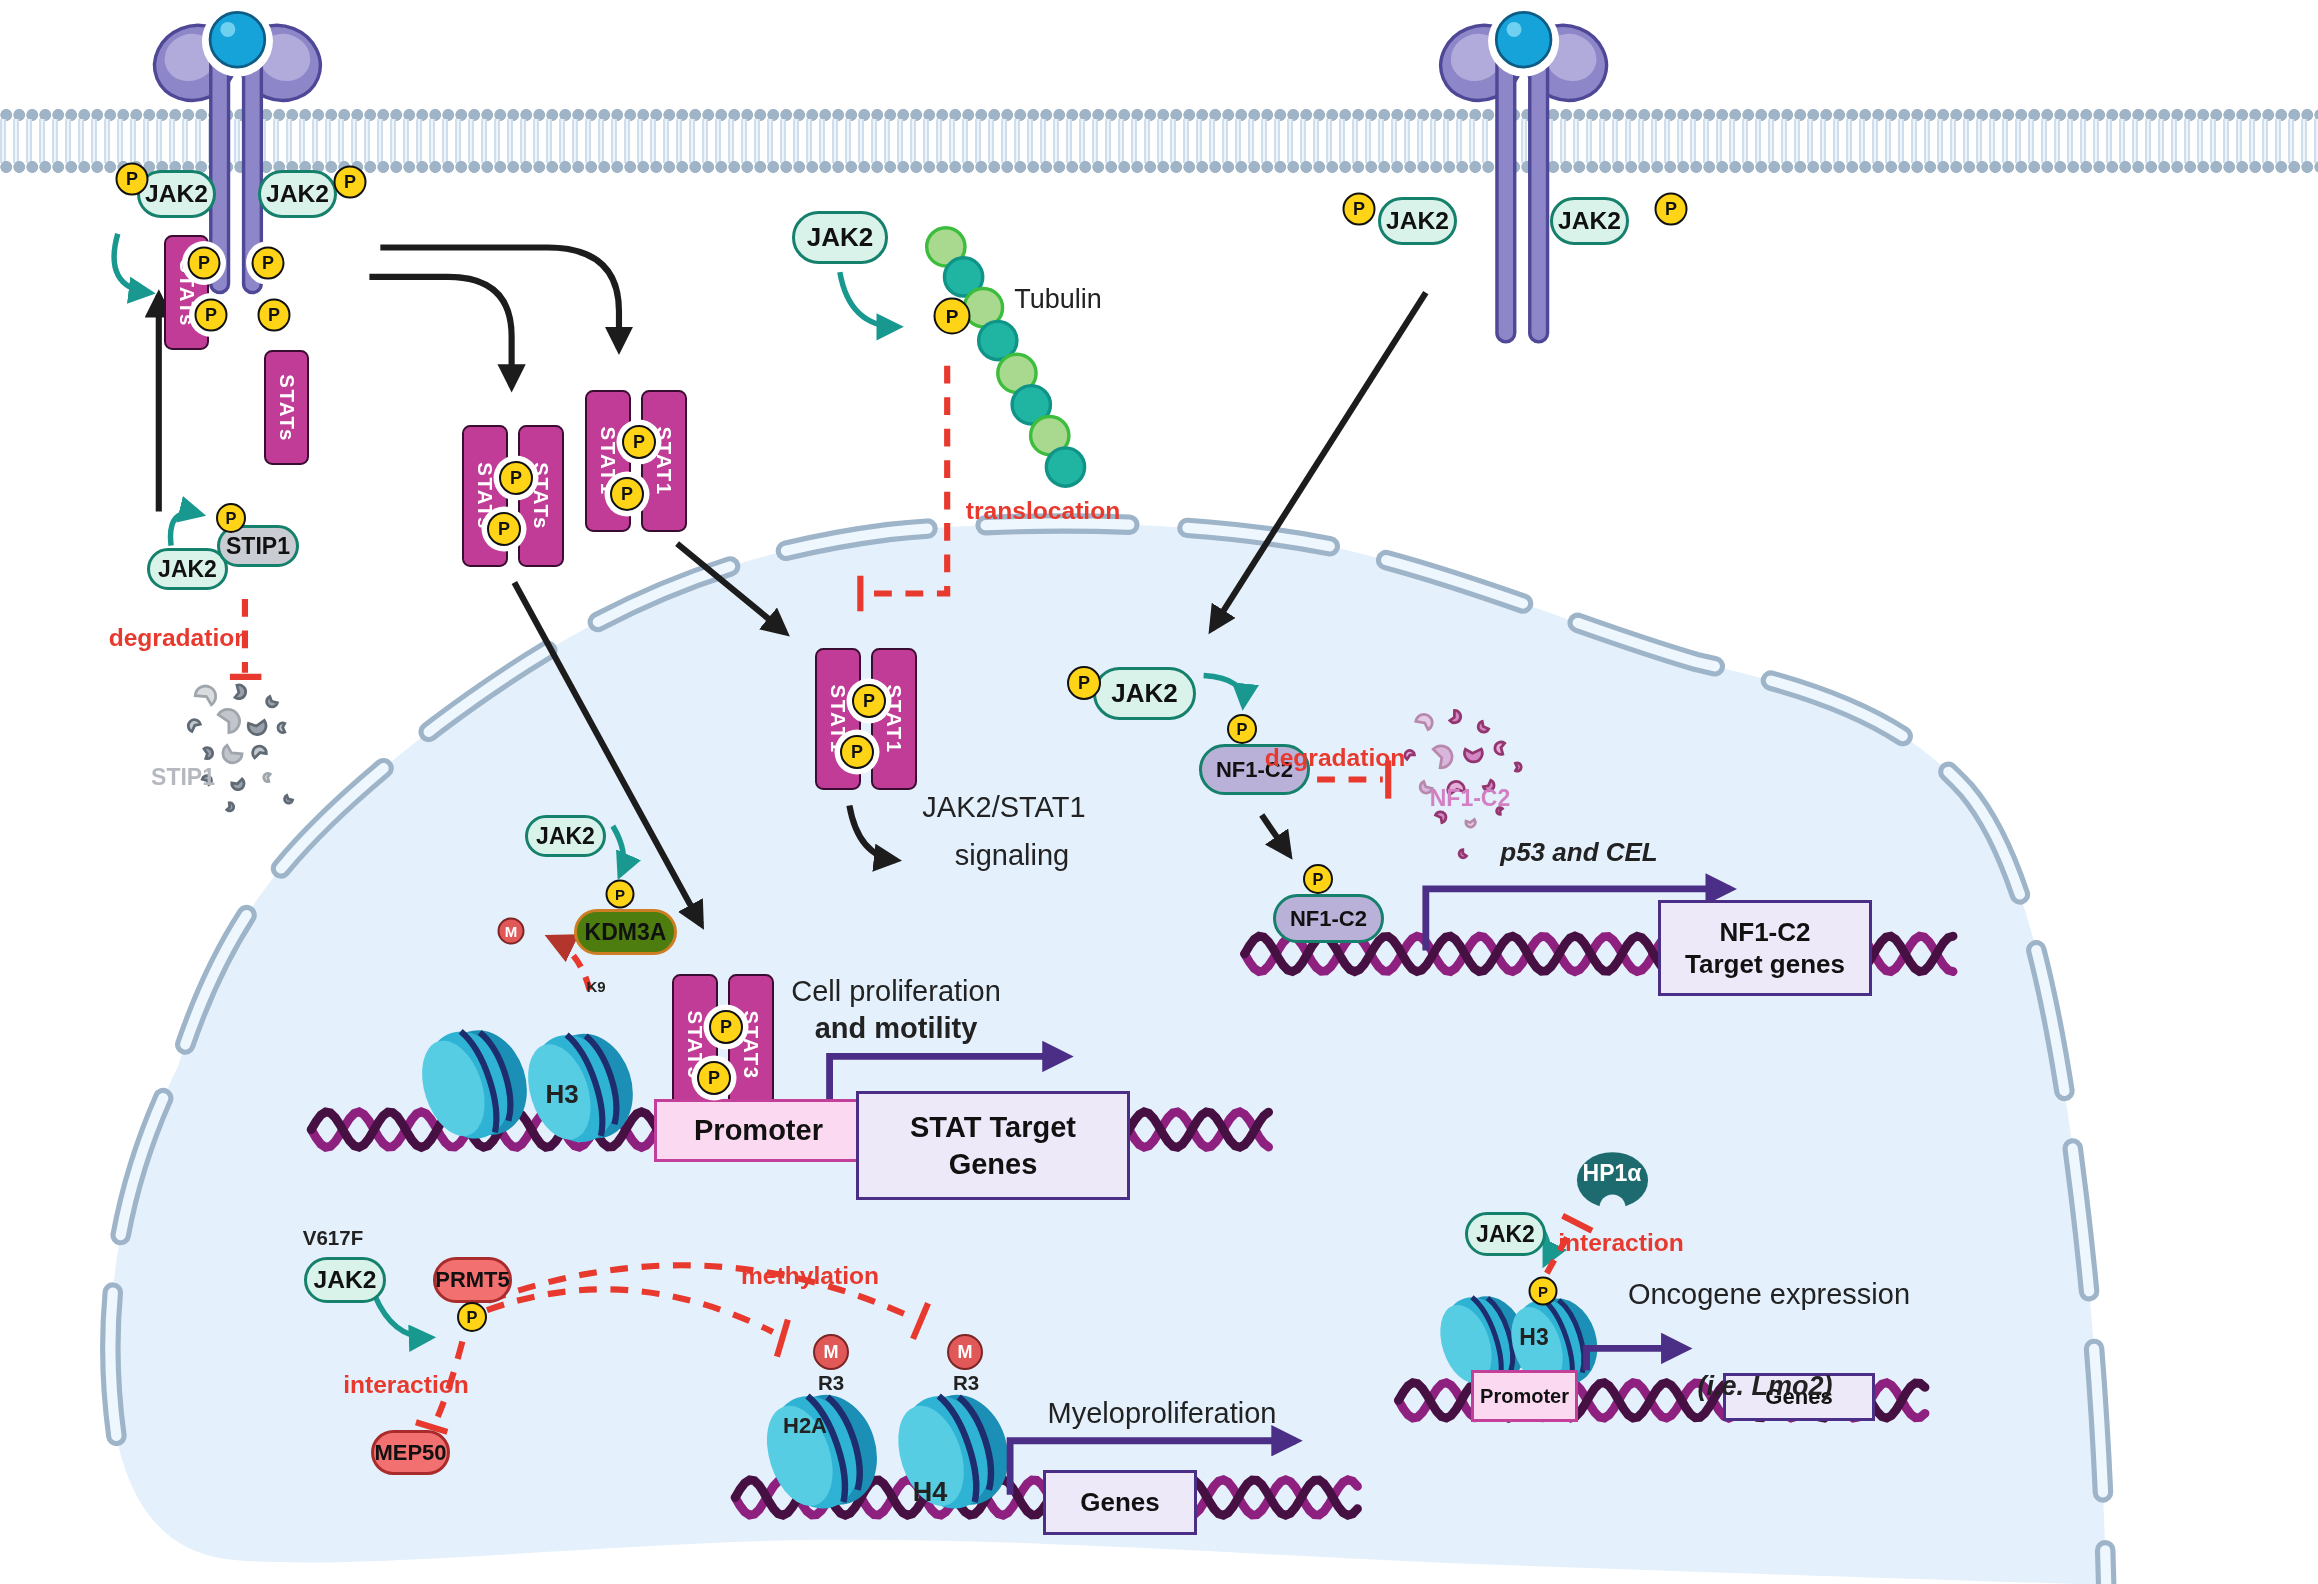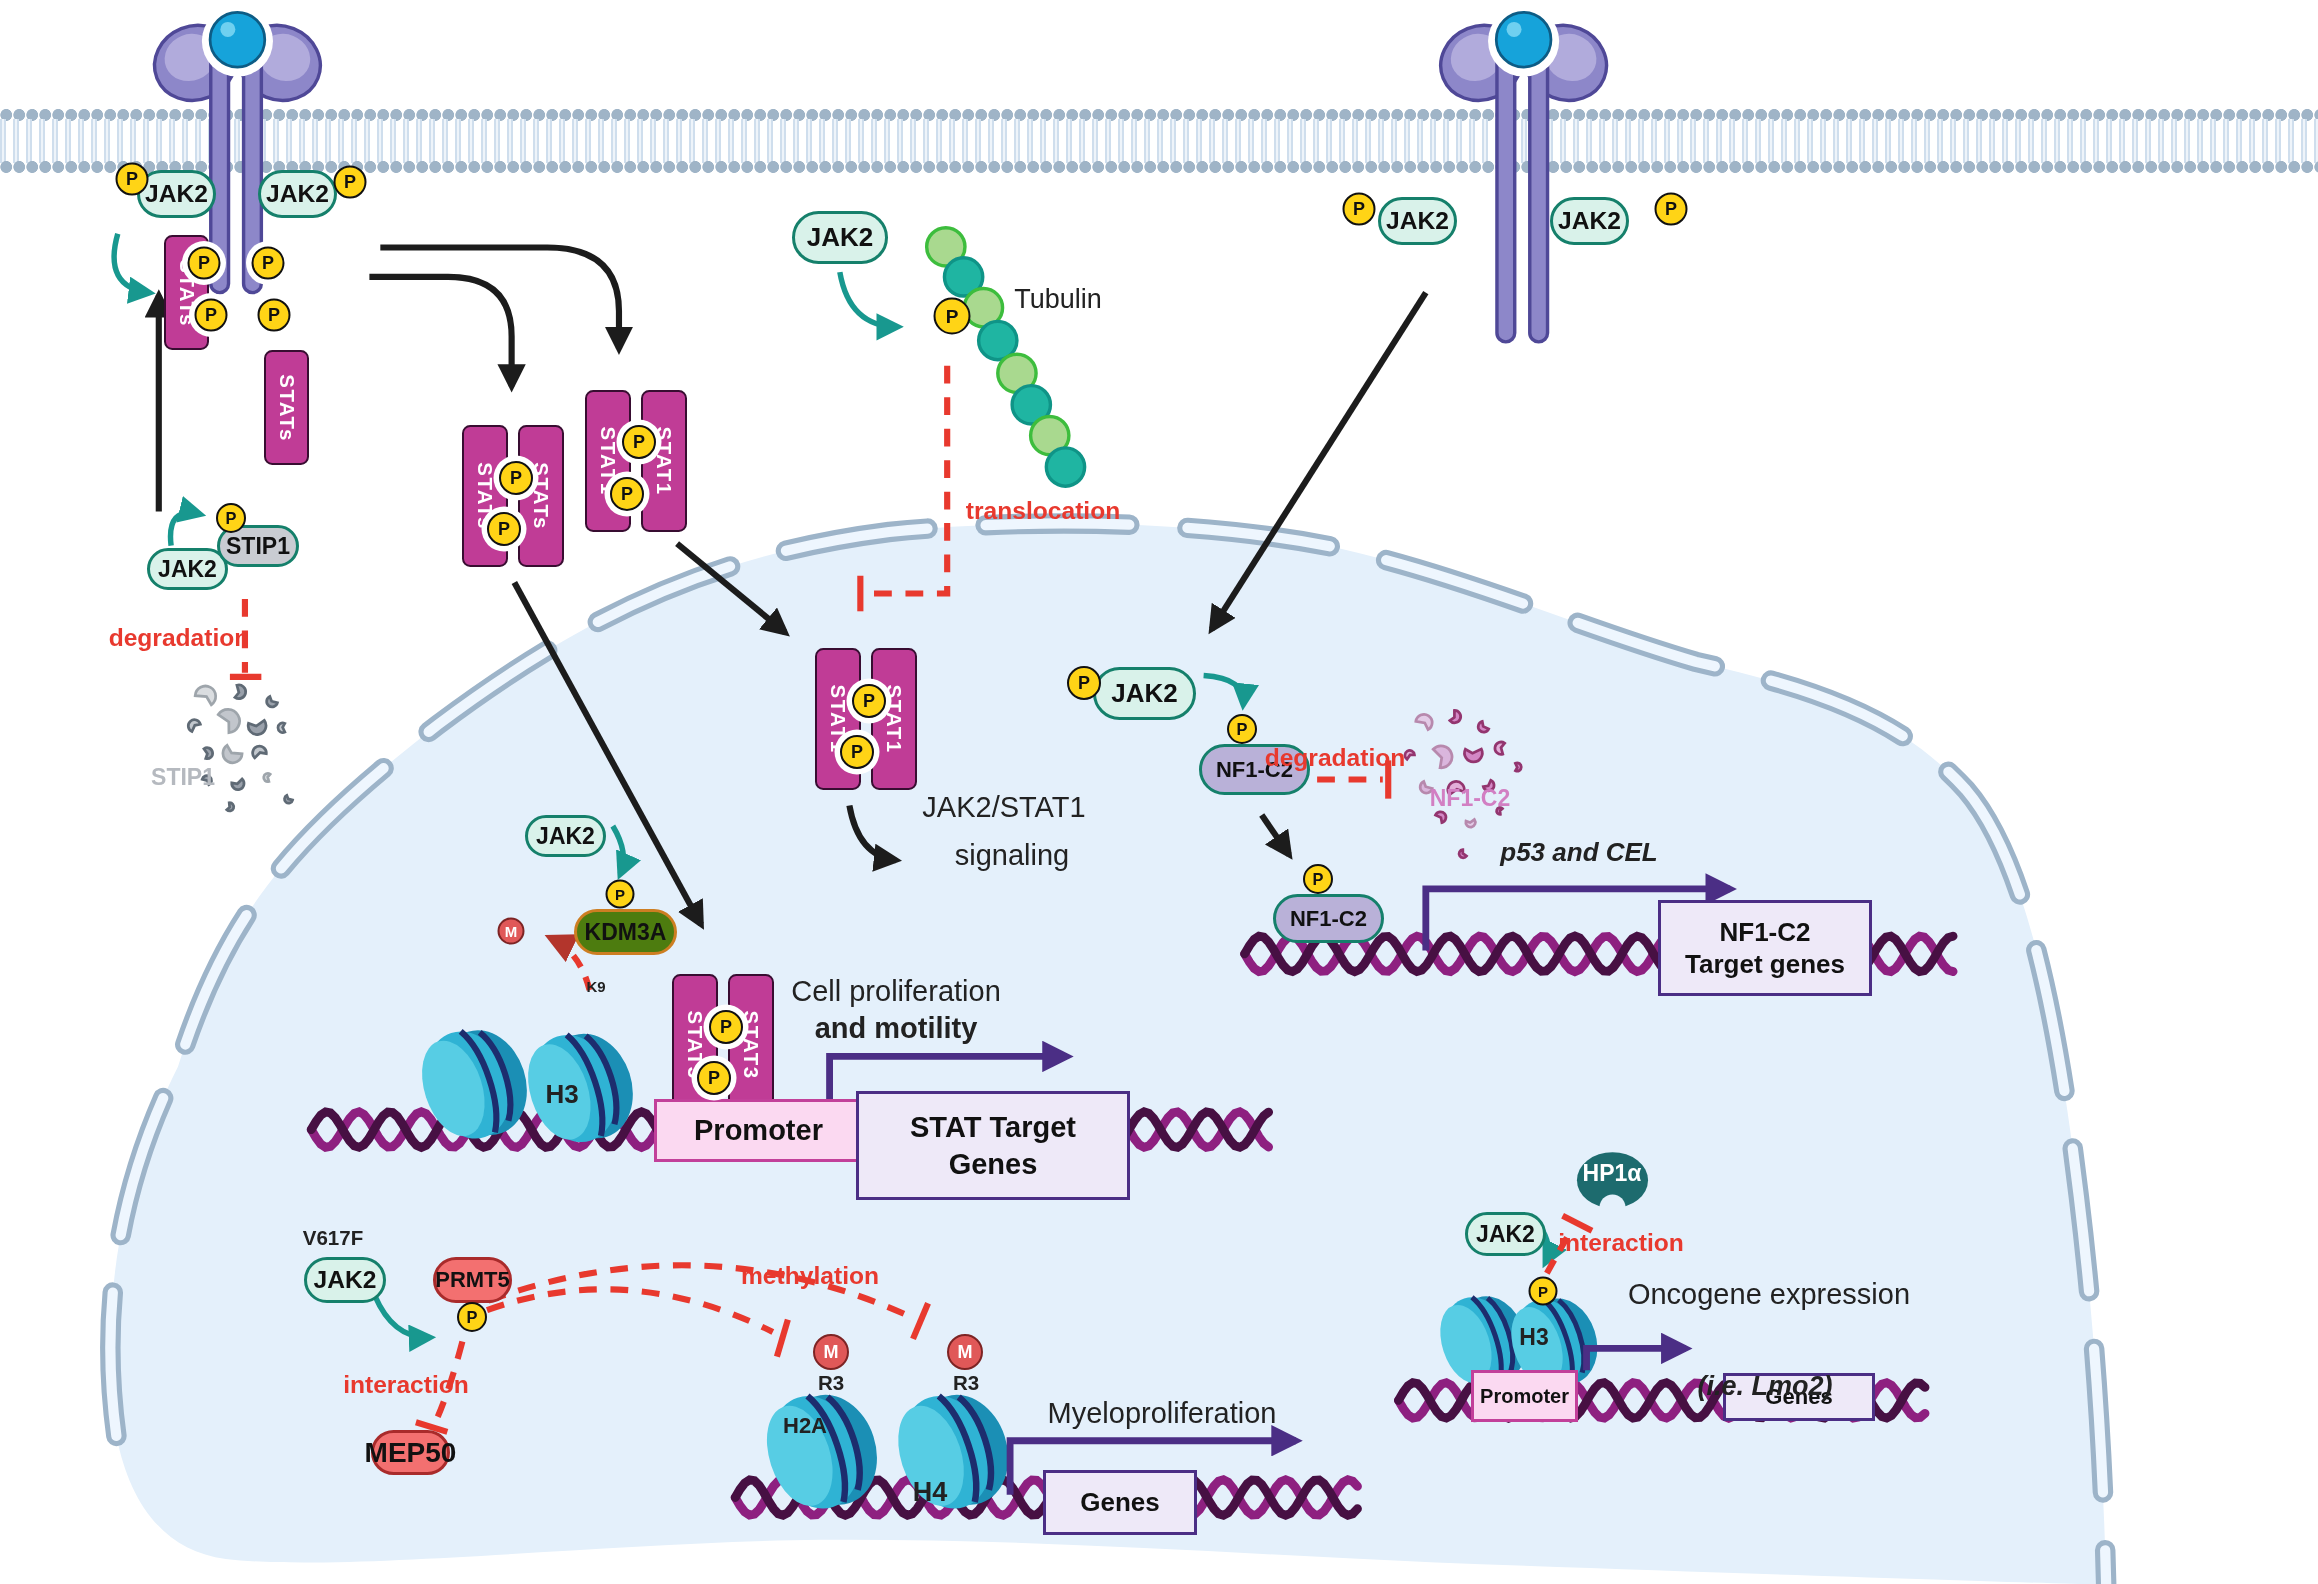--- a/index.html
+++ b/index.html
@@ -412,21 +412,21 @@
   <div class="ov pill" style="left:792px;top:211px;width:96px;height:53px;font-size:26px;">JAK2</div>
   <div class="ov pill" style="left:147px;top:548px;width:81px;height:42px;font-size:23px;">JAK2</div>
   <div class="ov pill gray" style="left:217px;top:525px;width:82px;height:42px;font-size:23px;">STIP1</div>
   <div class="ov pill" style="left:1093px;top:667px;width:103px;height:53px;font-size:26px;">JAK2</div>
   <div class="ov pill lav" style="left:1199px;top:744px;width:111px;height:51px;font-size:22px;">NF1-C2</div>
   <div class="ov pill lav" style="left:1273px;top:894px;width:111px;height:49px;font-size:22px;">NF1-C2</div>
   <div class="ov pill" style="left:525px;top:815px;width:81px;height:42px;font-size:23px;">JAK2</div>
   <div class="ov pill orange" style="left:574px;top:909px;width:103px;height:46px;font-size:23px;">KDM3A</div>
   <div class="ov pill" style="left:304px;top:1257px;width:82px;height:46px;font-size:24.6px;">JAK2</div>
   <div class="ov pill redp" style="left:433px;top:1257px;width:79px;height:46px;font-size:22px;">PRMT5</div>
-  <div class="ov pill redp" style="left:371px;top:1430px;width:79px;height:45px;font-size:28px;">MEP50</div>
+  <div class="ov pill redp" style="left:371px;top:1430px;width:79px;height:45px;font-size:22px;">MEP50</div>
   <div class="ov pill" style="left:1465px;top:1212px;width:81px;height:44px;font-size:23px;">JAK2</div>
 
   <div class="ov pcirc" style="left:132px;top:179px;width:33px;height:33px;font-size:18px;">P</div>
   <div class="ov pcirc" style="left:350px;top:182px;width:33px;height:33px;font-size:18px;">P</div>
   <div class="ov pcirc" style="left:1359px;top:209px;width:33px;height:33px;font-size:18px;">P</div>
   <div class="ov pcirc" style="left:1671px;top:209px;width:33px;height:33px;font-size:18px;">P</div>
   <div class="ov pcirc ring" style="left:204px;top:263px;width:33px;height:33px;font-size:18px;">P</div>
   <div class="ov pcirc ring" style="left:211px;top:315px;width:33px;height:33px;font-size:18px;">P</div>
   <div class="ov pcirc ring" style="left:268px;top:263px;width:33px;height:33px;font-size:18px;">P</div>
   <div class="ov pcirc ring" style="left:274px;top:315px;width:33px;height:33px;font-size:18px;">P</div>

